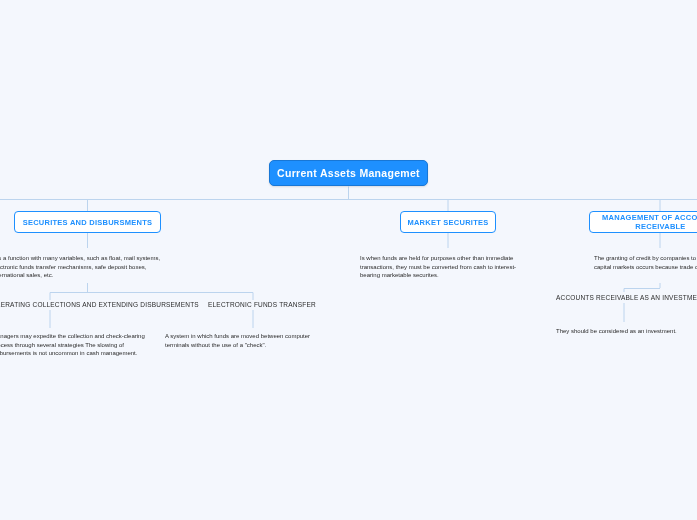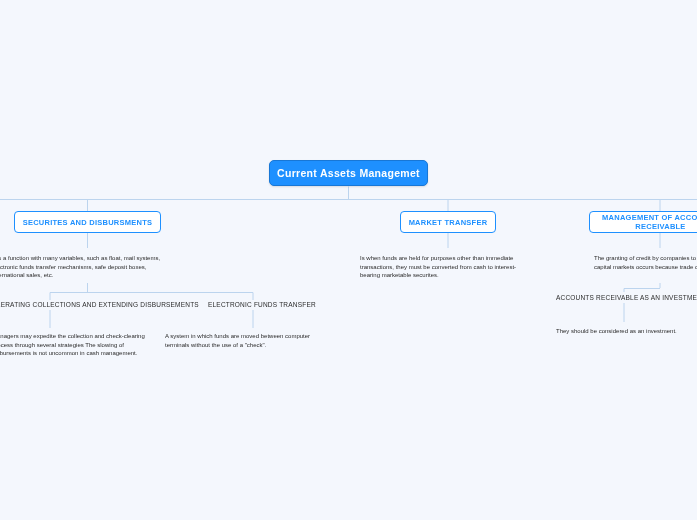--- a/index.html
+++ b/index.html
@@ -150,21 +150,21 @@
   <div class="desc d-collections">It is a function with many variables, such as float, mail systems, electronic funds transfer mechanisms, safe deposit boxes, international sales, etc.</div>
 
   <div class="caption c-accelerating">ACCELERATING COLLECTIONS AND EXTENDING DISBURSEMENTS</div>
 
   <div class="desc d-accelerating">Managers may expedite the collection and check-clearing process through several strategies The slowing of disbursements is not uncommon in cash management.</div>
 
   <div class="caption c-eft">ELECTRONIC FUNDS TRANSFER</div>
 
   <div class="desc d-eft">A system in which funds are moved between computer terminals without the use of a "check".</div>
 
-  <div class="node l1-node l1-market">MARKET TRANSFER</div>
+  <div class="node l1-node l1-market">MARKET SECURITES</div>
 
   <div class="desc d-market">Is when funds are held for purposes other than immediate transactions, they must be converted from cash to interest-bearing marketable securites.</div>
 
   <div class="node l1-node l1-accounts">MANAGEMENT OF ACCOUNTS RECEIVABLE</div>
 
   <div class="desc d-accounts">The granting of credit by companies to their customers or capital markets occurs because trade credit.</div>
 
   <div class="caption c-receivable">ACCOUNTS RECEIVABLE AS AN INVESTMENT</div>
 
   <div class="desc d-receivable">They should be considered as an investment.</div>

